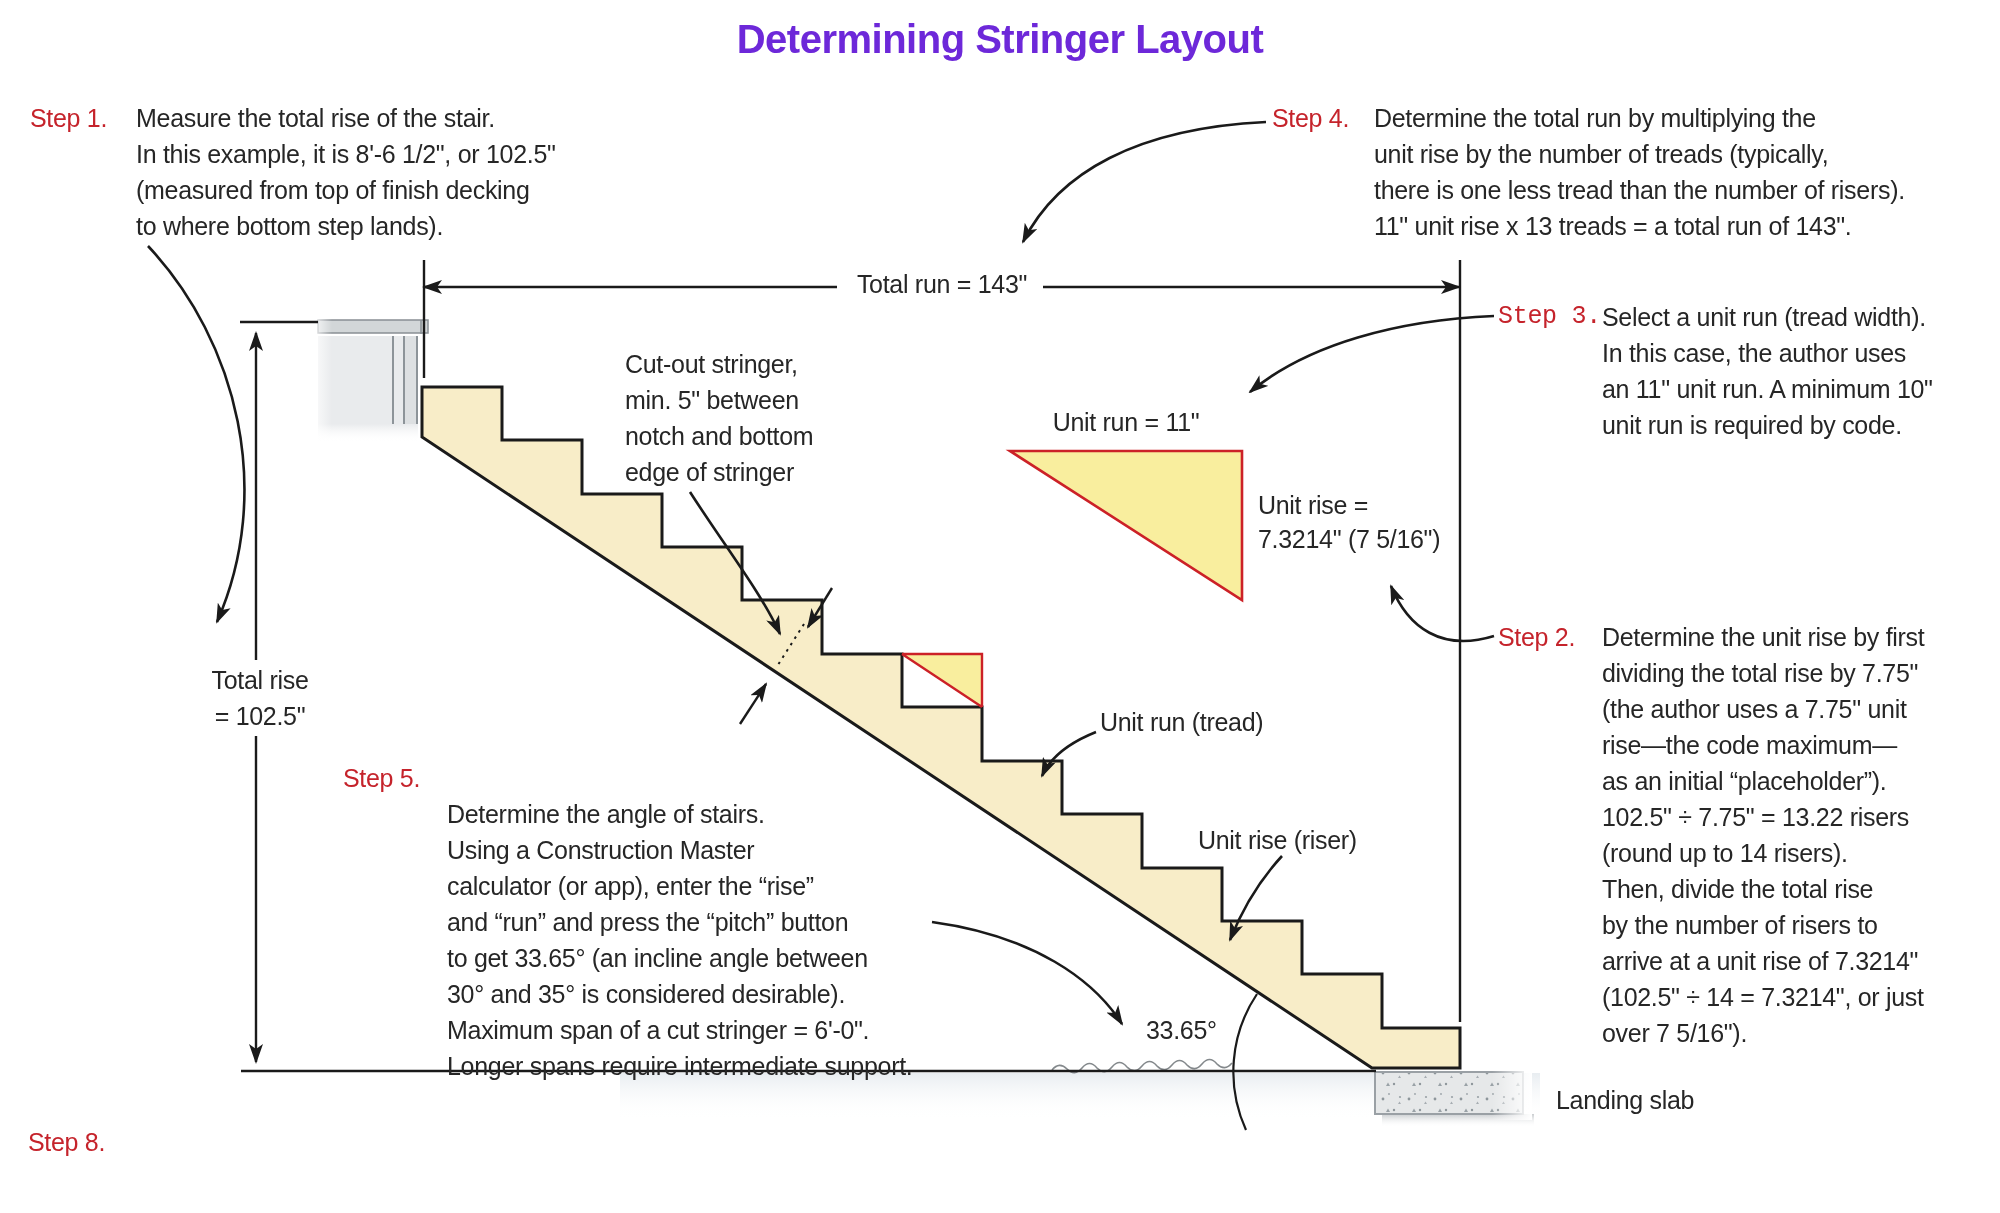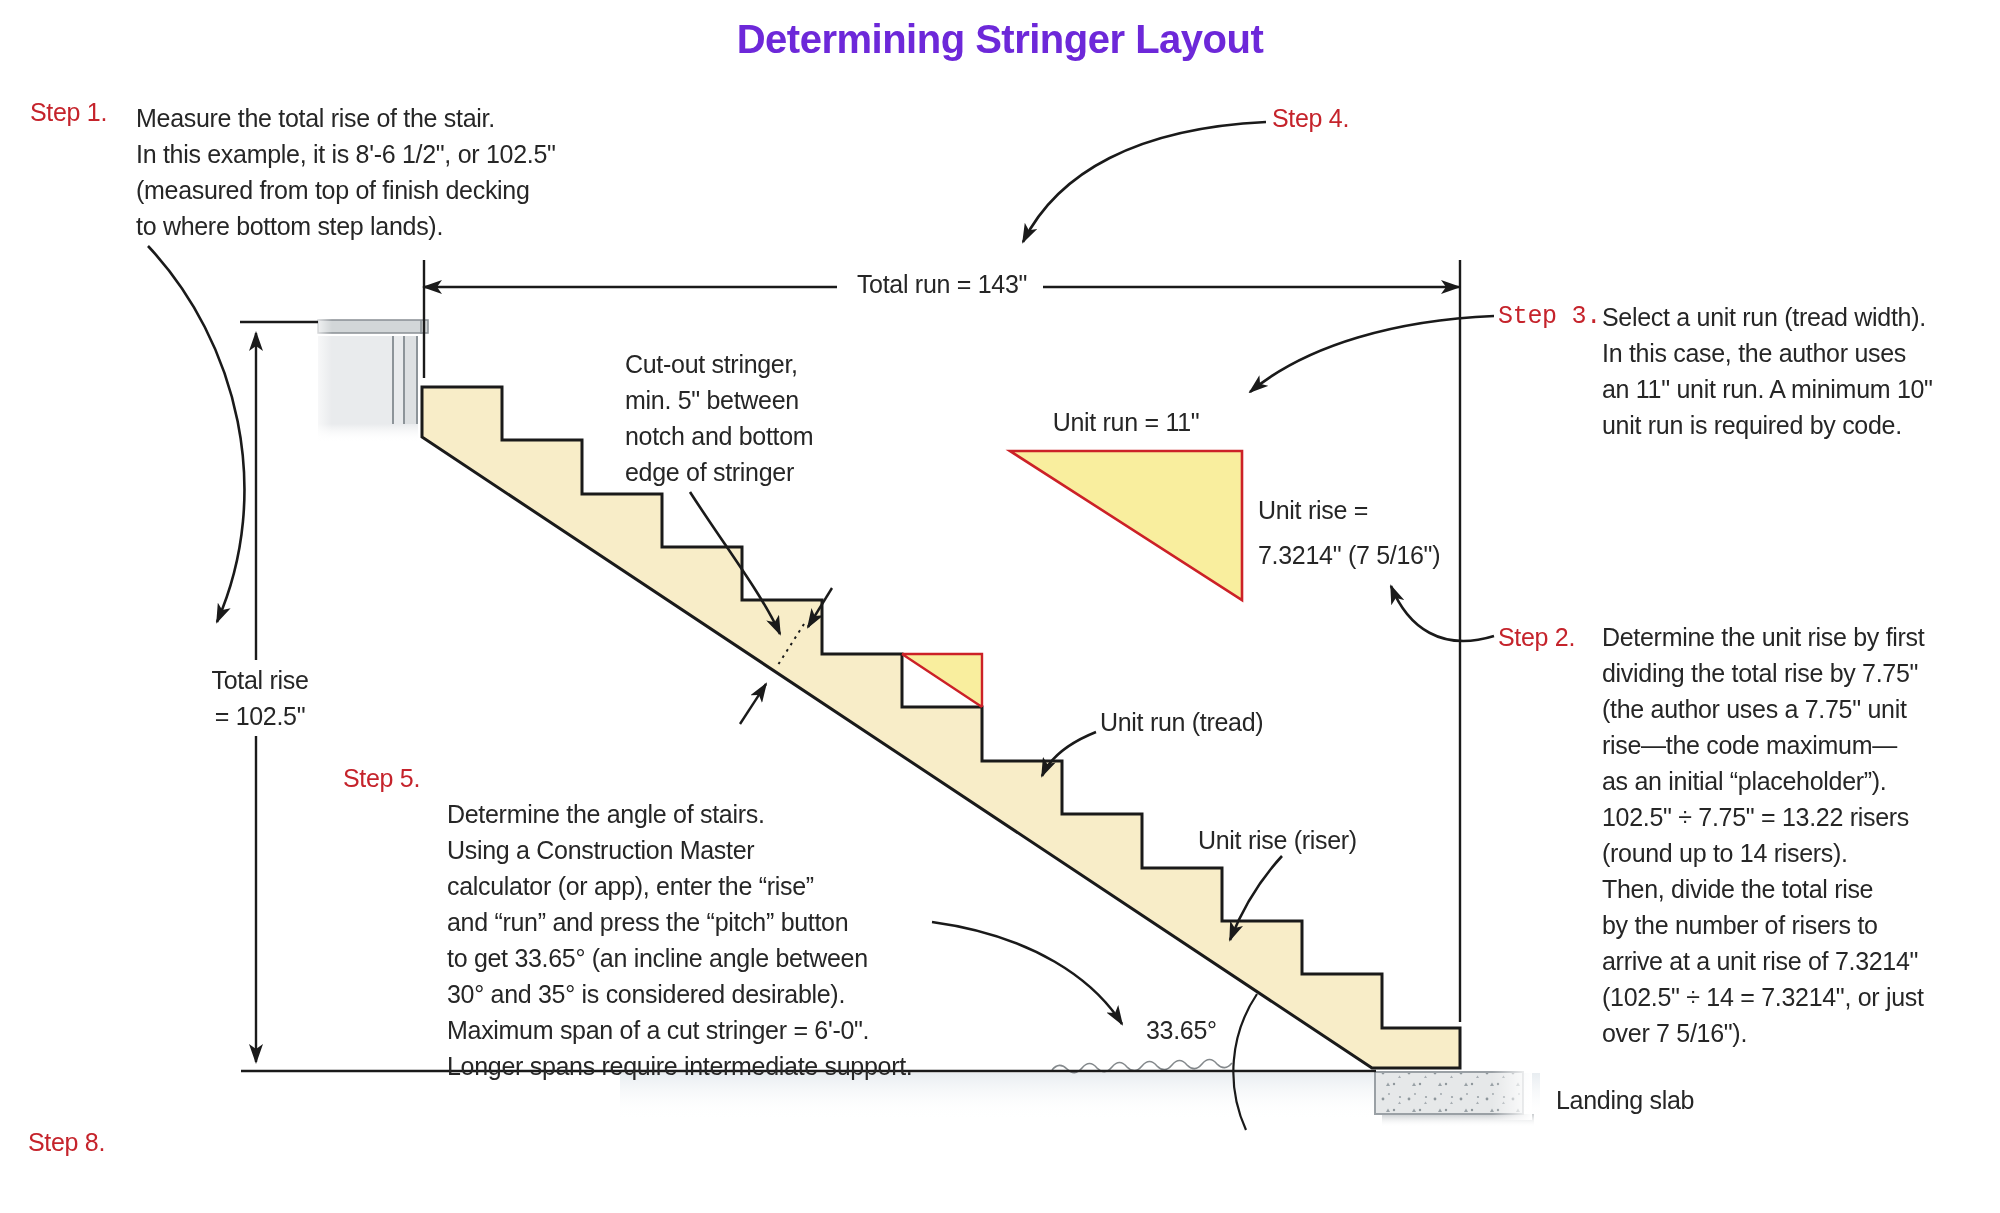--- a/index.html
+++ b/index.html
@@ -4,32 +4,32 @@
 <style>
   html,body{margin:0;padding:0;background:#fff;}
   #stage{position:relative;width:2000px;height:1213px;background:#ffffff;overflow:hidden;
          font-family:"Liberation Sans","DejaVu Sans",sans-serif;color:#262626;}
   #diagram-svg{position:absolute;left:0;top:0;z-index:1;}
   .txt{position:absolute;z-index:2;font-size:25px;line-height:36px;letter-spacing:-0.3px;white-space:pre-line;}
   .red{color:#c5232b;}
   .title{left:0;right:0;top:16px;text-align:center;font-size:40px;line-height:46px;font-weight:bold;
          letter-spacing:-0.5px;color:#6d28d9;white-space:normal;}
   
-  .s1l{left:30px;top:94px;}   .s1b{left:136px;top:100px;}
+  .s1l{left:30px;top:100px;}   .s1b{left:136px;top:100px;}
   .s4l{left:1272px;top:100px;} .s4b{left:1374px;top:100px;}
   .s3l{left:1498px;top:299px;font-family:Liberation Mono, monospace;} .s3b{left:1602px;top:299px;}
   .s2l{left:1498px;top:619px;} .s2b{left:1602px;top:619px;}
   .s5l{left:343px;top:760px;}  .s5b{left:447px;top:796px;}
   .s6l{left:28px;top:1124px;}  .s6b{left:133px;top:1124px;}
   
   .lb-total-run{left:832px;top:266px;width:220px;text-align:center;}
   .lb-total-rise{left:165px;top:662px;width:190px;text-align:center;}
   .lb-cutout{left:625px;top:346px;}
   .lb-unit-run-tri{left:1010px;top:404px;width:232px;text-align:center;}
-  .lb-unit-rise-tri{left:1258px;top:488px;line-height:45px;}
+  .lb-unit-rise-tri{left:1258px;top:488px;line-height:34px;}
   .lb-diagonal{left:1022px;top:540px;line-height:38px;}
   .lb-unit-run-tread{left:1100px;top:704px;}
   .lb-unit-rise-riser{left:1198px;top:822px;}
   .lb-angle{left:1146px;top:1012px;}
   .lb-slab{left:1556px;top:1082px;}
 </style>
 </head>
 <body>
 
 <div id="stage">
@@ -163,20 +163,24 @@
 (102.5" ÷ 14 = 7.3214", or just
 over 7 5/16").</div>
 
   <div class="txt red s3l">Step 3.</div>
   <div class="txt s3b">Select a unit run (tread width).
 In this case, the author uses
 an 11" unit run. A minimum 10"
 unit run is required by code.</div>
 
   <div class="txt red s4l">Step 4.</div>
+  <div class="txt s4b">Determine the total run by multiplying the
+unit rise by the number of treads (typically,
+there is one less tread than the number of risers).
+11" unit rise x 13 treads = a total run of 143".</div>
 
   <div class="txt red s5l">Step 5.</div>
   <div class="txt s5b">Determine the angle of stairs.
 Using a Construction Master
 calculator (or app), enter the “rise”
 and “run” and press the “pitch” button
 to get 33.65° (an incline angle between
 30° and 35° is considered desirable).
 Maximum span of a cut stringer = 6'-0".
 Longer spans require intermediate support.</div>

